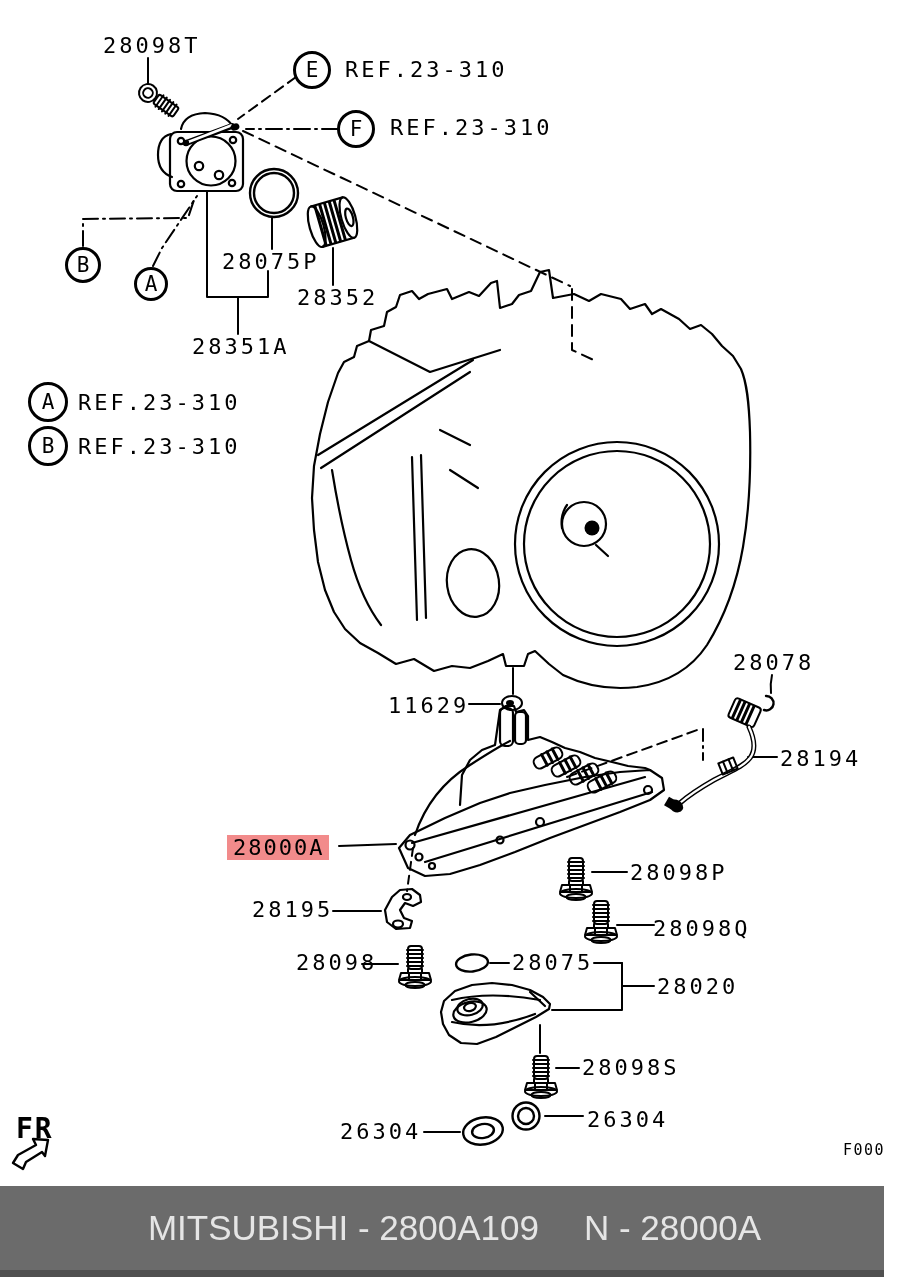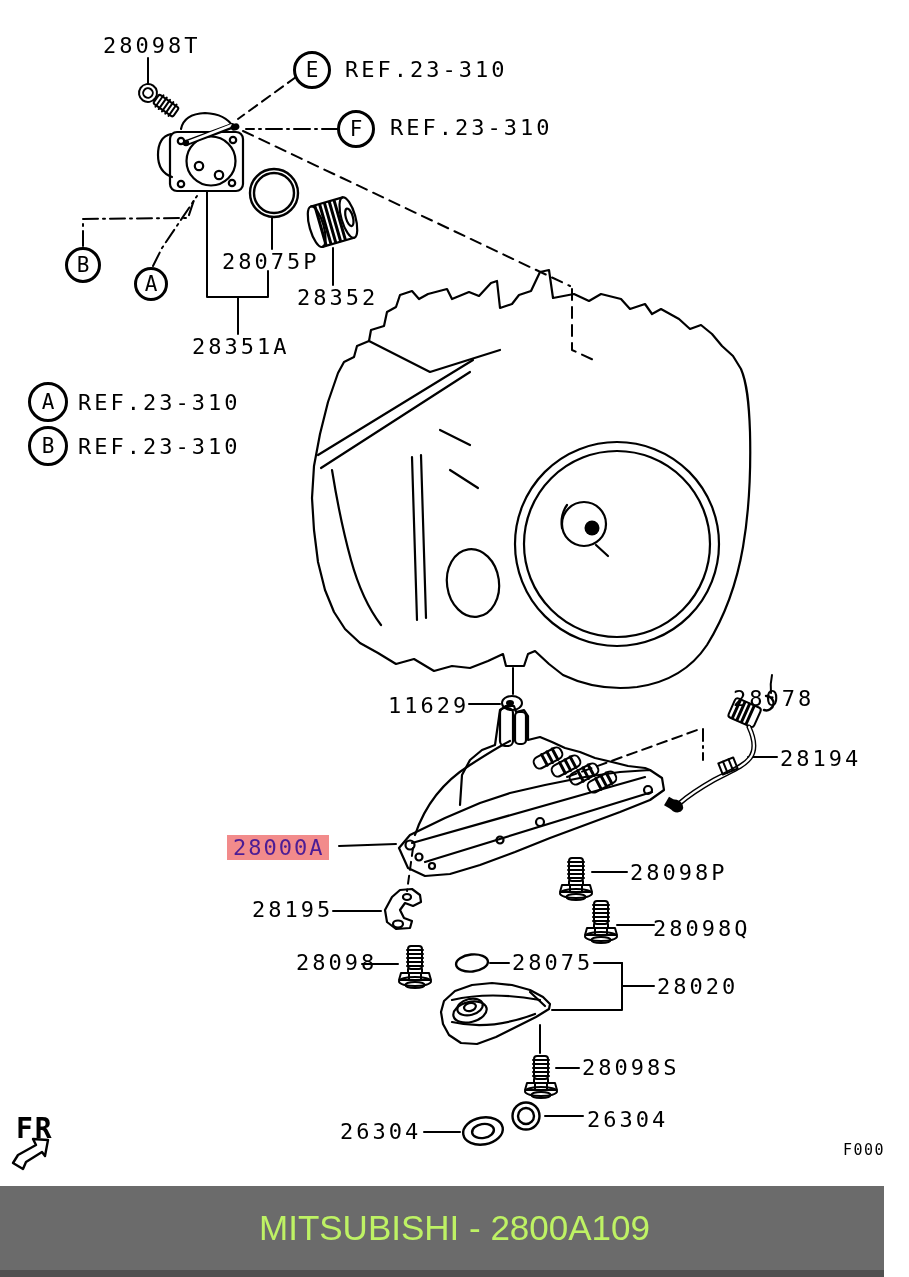--- a/index.html
+++ b/index.html
@@ -1,29 +1,29 @@
 <!DOCTYPE html>
 <html><head>
 <meta charset="utf-8">
 <style>
   html,body{margin:0;padding:0;background:#fff;}
   #stage{position:relative;width:884px;height:1277px;background:#fff;overflow:hidden;
          font-family:"DejaVu Sans Mono",monospace;}
   svg{position:absolute;left:0;top:0;}
   .callout{position:absolute;font-size:22px;line-height:22px;letter-spacing:3px;
            color:#000;white-space:pre;}
-  .callout.hl{background:#f28b8b;color:#4c1d95;padding:2px 5px 1px 6px;letter-spacing:2px;}
+  .callout.hl{background:#f28b8b;color:#000000;padding:2px 5px 1px 6px;letter-spacing:2px;}
   .refc{position:absolute;border:3px solid #000;border-radius:50%;box-sizing:border-box;
         display:flex;align-items:center;justify-content:center;
         font-size:21px;color:#000;background:#fff;}
   .fr{position:absolute;left:16px;top:1112px;font-size:28px;font-weight:bold;letter-spacing:2px;}
   .figcode{position:absolute;left:795px;top:1141px;font-size:15px;letter-spacing:1.5px;margin-left:48px;}
   .footer{position:absolute;left:0;top:1186px;width:909px;height:84px;background:#6b6b6b;
           border-bottom:7px solid #505050;display:flex;align-items:center;justify-content:center;
-          gap:45px;font-family:"Liberation Sans",sans-serif;font-size:35px;color:#bef264;}
+          gap:45px;font-family:"Liberation Sans",sans-serif;font-size:35px;color:#e5e5e5;}
 </style>
 </head>
 <body>
 
 <div id="stage">
 
 <svg width="909" height="1277" viewBox="0 0 909 1277" stroke="#000" fill="none" stroke-linecap="round" stroke-linejoin="round">
   <defs>
     <g id="boltv" stroke-width="2">
       <rect x="-7" y="0" width="14" height="23" rx="3"></rect>
@@ -246,21 +246,21 @@
   <div id="labels">
       <div class="callout" style="left: 103px; top: 35px;">28098T</div>
       <div class="callout" style="left: 345px; top: 59px;">REF.23-310</div>
       <div class="callout" style="left: 390px; top: 117px;">REF.23-310</div>
       <div class="callout" style="left: 222px; top: 251px;">28075P</div>
       <div class="callout" style="left: 297px; top: 287px;">28352</div>
       <div class="callout" style="left: 192px; top: 336px;">28351A</div>
       <div class="callout" style="left: 78px; top: 392px;">REF.23-310</div>
       <div class="callout" style="left: 78px; top: 436px;">REF.23-310</div>
       <div class="callout" style="left: 388px; top: 695px;">11629</div>
-      <div class="callout" style="left: 733px; top: 652px; margin-top: 36px;">28078</div>
+      <div class="callout" style="left: 733px; top: 652px;">28078</div>
       <div class="callout" style="left: 780px; top: 748px;">28194</div>
       <div class="callout hl" style="left: 227px; top: 835px;">28000A</div>
       <div class="callout" style="left: 252px; top: 899px;">28195</div>
       <div class="callout" style="left: 630px; top: 862px;">28098P</div>
       <div class="callout" style="left: 653px; top: 918px;">28098Q</div>
       <div class="callout" style="left: 296px; top: 952px;">28098</div>
       <div class="callout" style="left: 512px; top: 952px;">28075</div>
       <div class="callout" style="left: 657px; top: 976px;">28020</div>
       <div class="callout" style="left: 582px; top: 1057px; text-align: center;">28098S</div>
       <div class="callout" style="left: 340px; top: 1121px;">26304</div>
@@ -271,14 +271,15 @@
       <div class="refc" style="left: 134px; top: 267px; width: 34px; height: 34px;">A</div>
       <div class="refc" style="left: 28px; top: 382px; width: 40px; height: 40px;">A</div>
       <div class="refc" style="left: 28px; top: 426px; width: 40px; height: 40px;">B</div>
     </div>
 
   <div class="fr">FR</div>
   <div class="figcode">F00066</div>
 
   <div class="footer">
     <span>MITSUBISHI - 2800A109</span>
+    <span>N - 28000A</span>
   </div>
 </div>
 
 </body></html>

